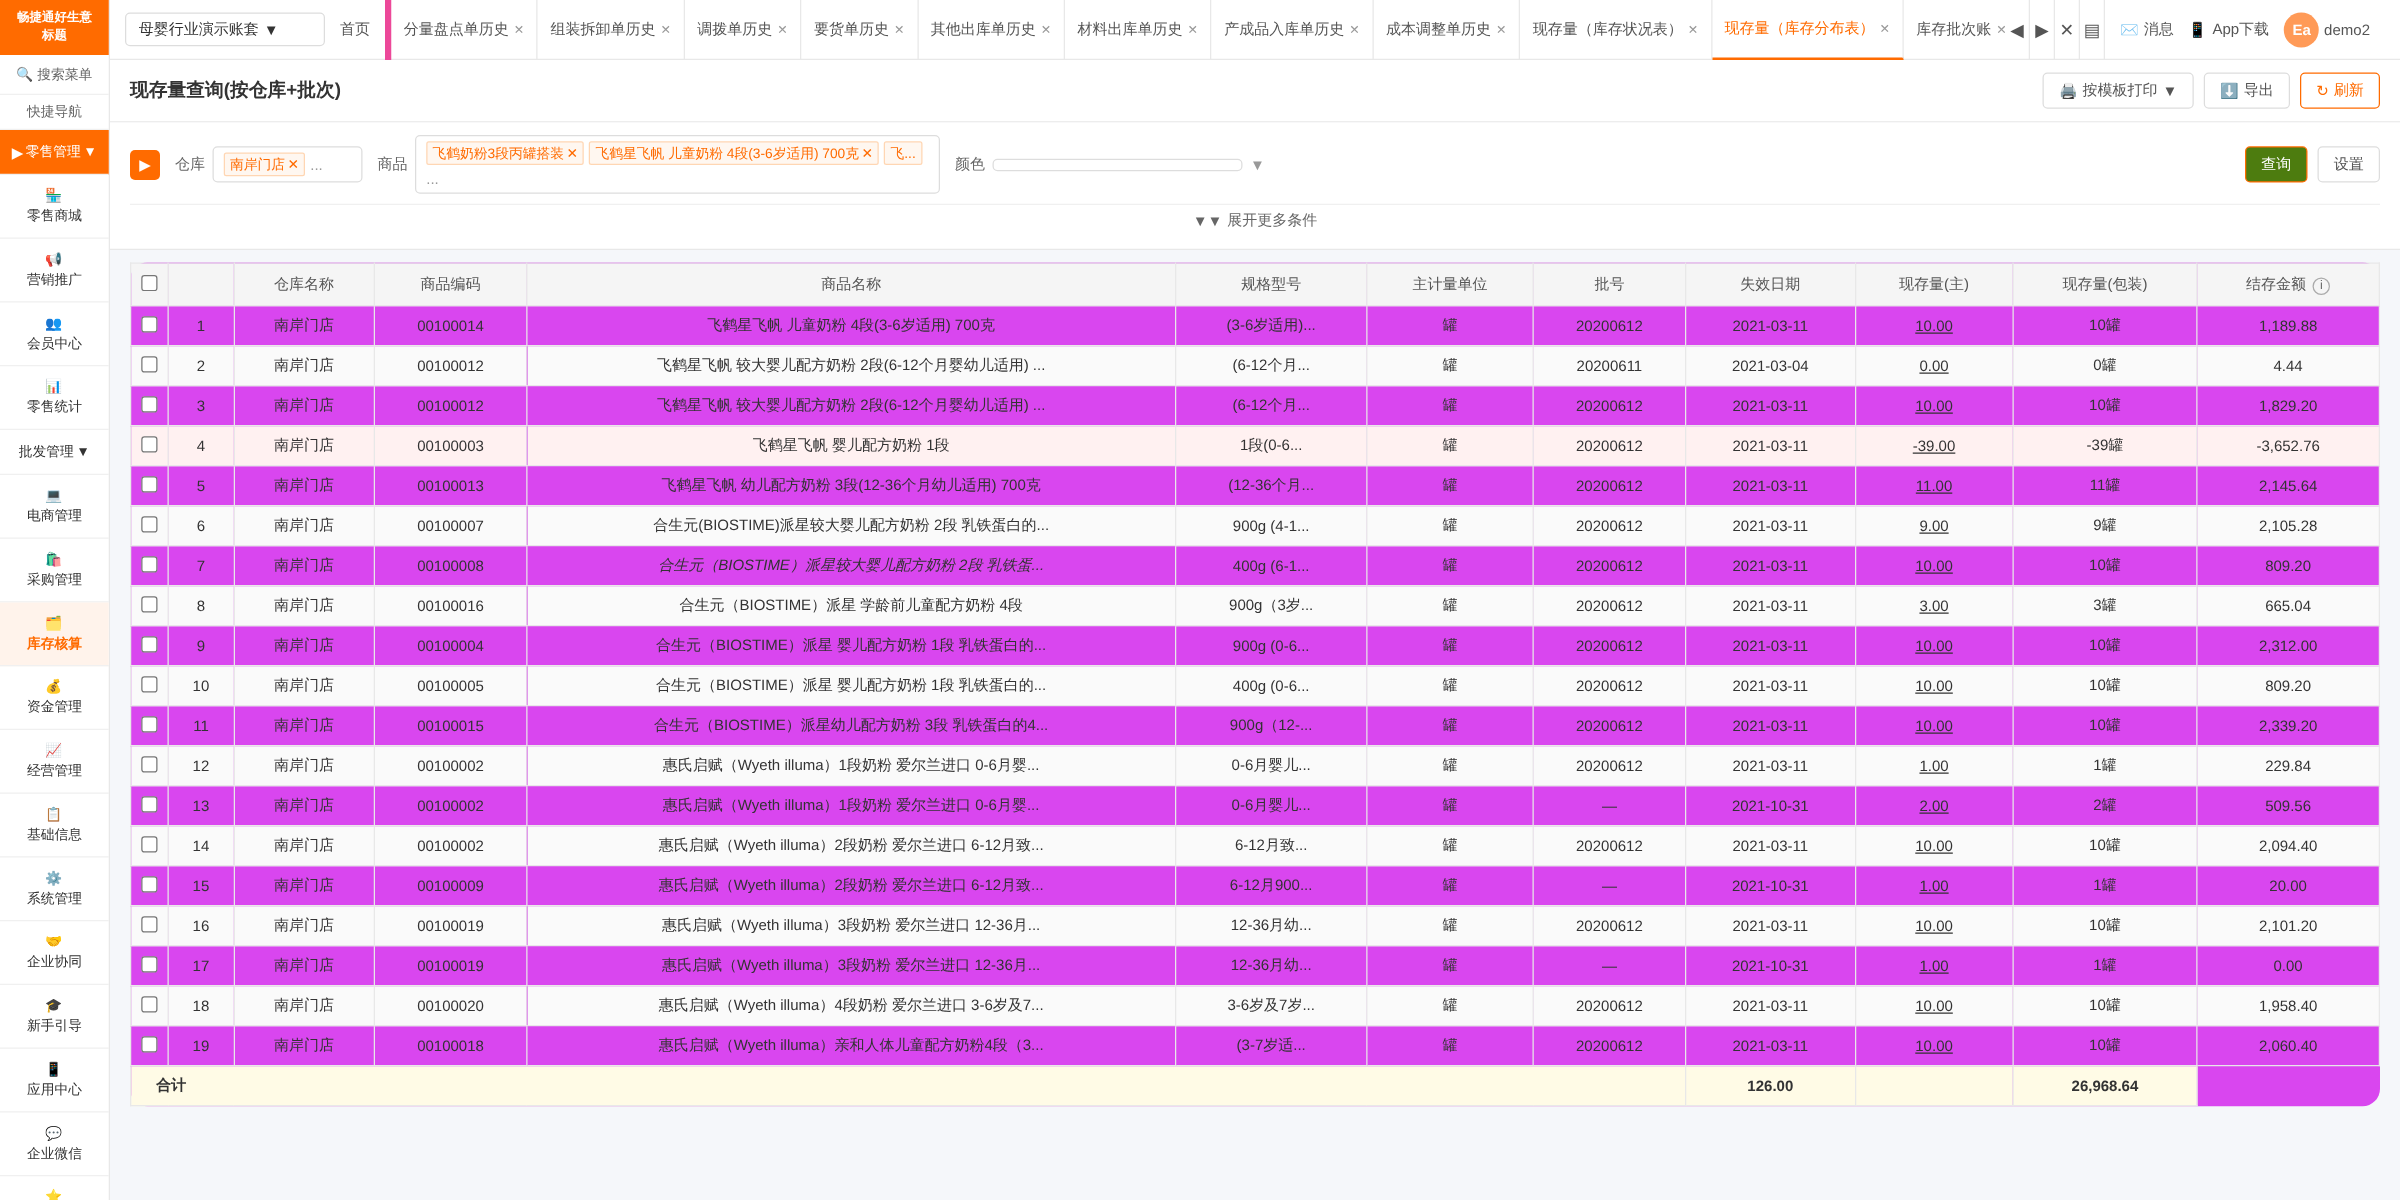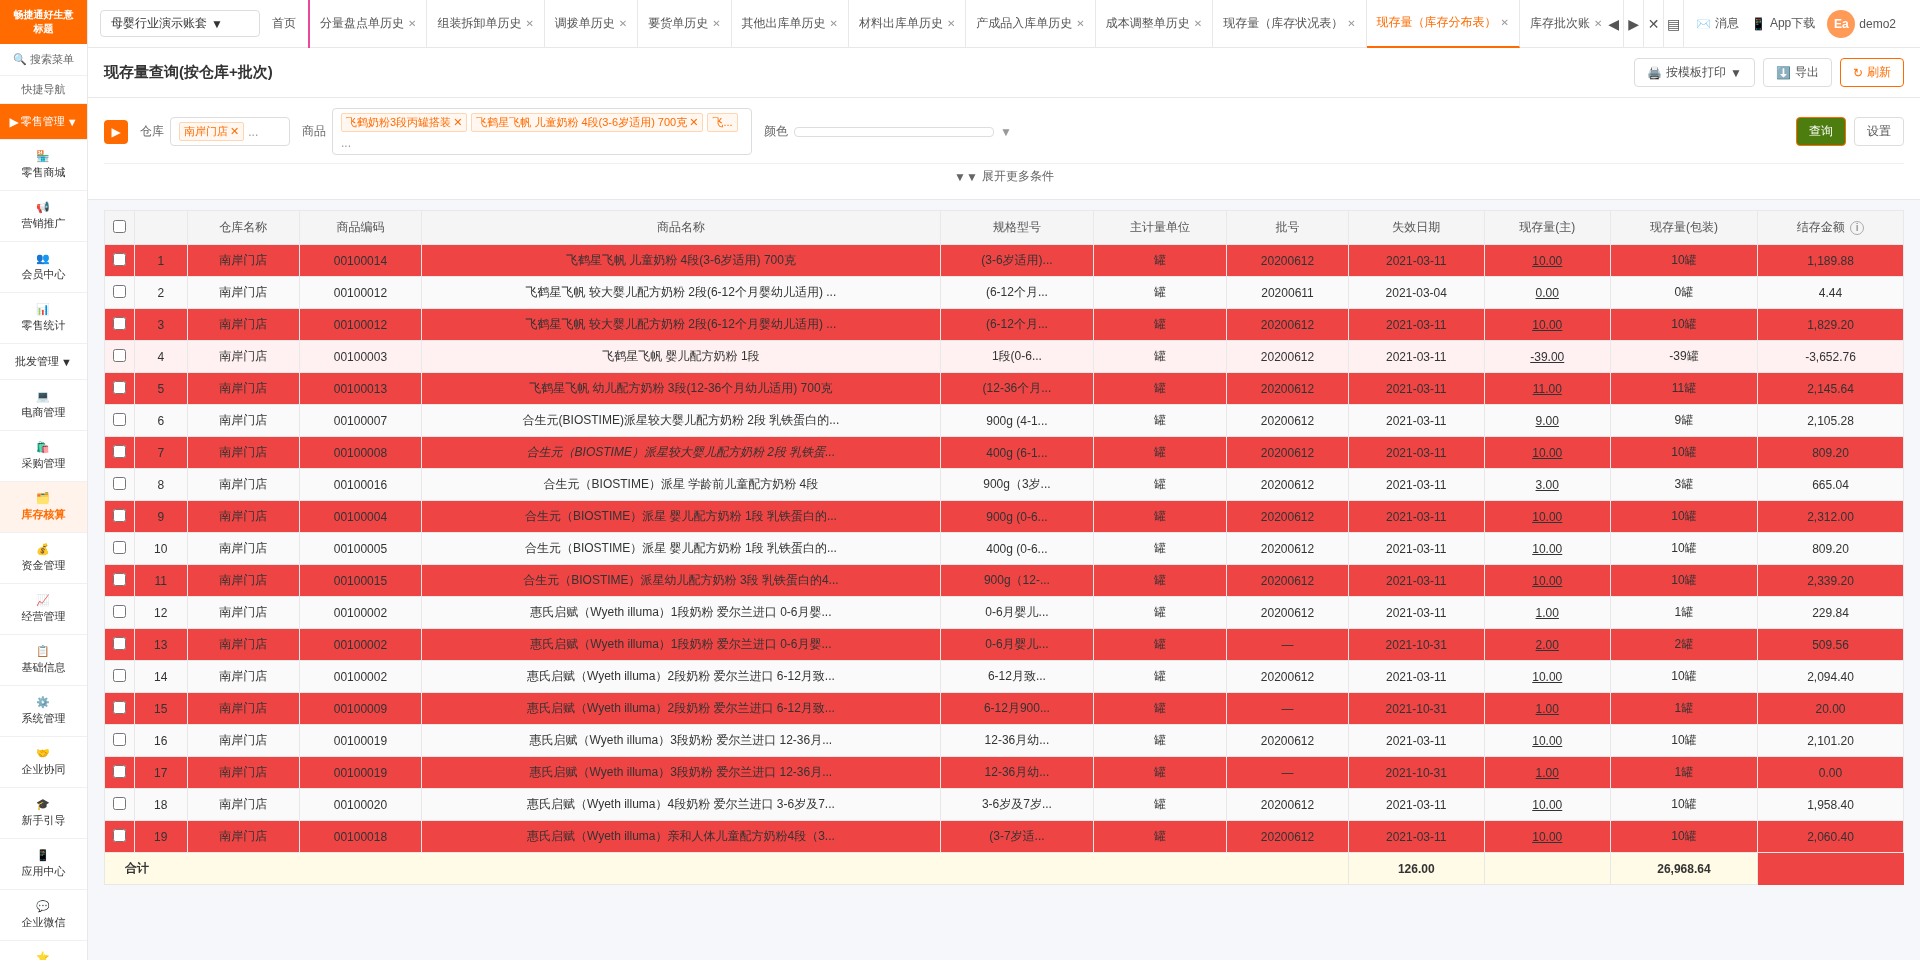--- a/index.html
+++ b/index.html
@@ -15,21 +15,21 @@
 
     
     .main { flex: 1; display: flex; flex-direction: column; overflow: hidden; }
 
     
     .topnav { background: #fff; border-bottom: 1px solid #e8e8e8; height: 48px; display: flex; align-items: center; padding: 0 12px; gap: 0; flex-shrink: 0; }
     .topnav-selector { display: flex; align-items: center; gap: 4px; padding: 4px 10px; border: 1px solid #ddd; border-radius: 4px; cursor: pointer; font-size: 12px; color: #333; min-width: 160px; }
     .tab { display: flex; align-items: center; gap: 4px; padding: 0 10px; height: 48px; font-size: 12px; color: #555; cursor: pointer; border-right: 1px solid #e8e8e8; white-space: nowrap; flex-shrink: 0; }
     .tab.active { color: #ff6b00; border-bottom: 2px solid #ff6b00; }
     .tab .close { color: #999; font-size: 10px; cursor: pointer; }
-    .topnav-home { padding: 0 12px; height: 48px; display: flex; align-items: center; font-size: 12px; color: #555; cursor: pointer; border-right: 2px solid #ec4899; flex-shrink: 0; }
+    .topnav-home { padding: 0 12px; height: 48px; display: flex; align-items: center; font-size: 12px; color: #555; cursor: pointer; border-right: 5px solid #ec4899; flex-shrink: 0; }
     .topnav-right { display: flex; align-items: center; gap: 12px; padding: 0 12px; margin-left: auto; flex-shrink: 0; }
     .topnav-right .btn-icon { display: flex; align-items: center; gap: 4px; font-size: 12px; color: #555; cursor: pointer; }
     .tab-nav-btn { width: 20px; height: 48px; display: flex; align-items: center; justify-content: center; cursor: pointer; color: #555; font-size: 14px; flex-shrink: 0; border-right: 1px solid #e8e8e8; }
 
     
     .content { flex: 1; display: flex; flex-direction: column; overflow: hidden; background: #f5f7fa; }
 
     
     .page-header { background: #fff; padding: 10px 16px; display: flex; align-items: center; justify-content: space-between; border-bottom: 1px solid #e8e8e8; flex-shrink: 0; }
     .page-title { font-size: 15px; font-weight: bold; color: #333; }
@@ -45,21 +45,21 @@
     .filter-label { font-size: 12px; color: #666; white-space: nowrap; }
     .filter-tag-box { display: flex; align-items: center; gap: 4px; min-width: 120px; max-width: 300px; border: 1px solid #ddd; border-radius: 4px; padding: 4px 8px; background: #fff; flex-wrap: wrap; }
     .filter-tag { display: flex; align-items: center; gap: 2px; background: #fff7f0; border: 1px solid #ffd6b3; border-radius: 2px; padding: 1px 4px; font-size: 11px; color: #ff6b00; }
     .filter-tag .remove { cursor: pointer; color: #ff6b00; }
     .filter-dots { color: #999; cursor: pointer; }
     .filter-expand { display: flex; align-items: center; justify-content: center; gap: 4px; padding: 4px 12px; font-size: 12px; color: #666; cursor: pointer; border-top: 1px solid #f0f0f0; margin-top: 8px; }
     .expand-toggle-btn { display: flex; align-items: center; justify-content: center; width: 24px; height: 24px; background: #ff6b00; color: #fff; border-radius: 4px; cursor: pointer; flex-shrink: 0; }
 
     
     .table-wrapper { flex: 1; overflow: auto; padding: 10px 16px; }
-    .data-table { width: 100%; border-collapse: collapse; background: #ef4444; font-size: 12px; }
+    .data-table { width: 100%; border-collapse: collapse; background: #d946ef; font-size: 12px; border-radius: 14px; }
     .data-table thead tr { background: #f5f5f5; }
     .data-table th { padding: 8px 8px; text-align: center; border: 1px solid #e8e8e8; color: #555; font-weight: normal; white-space: nowrap; }
     .data-table td { padding: 7px 8px; border: 1px solid #e8e8e8; text-align: center; color: #333; white-space: nowrap; }
     .data-table tbody tr:nth-child(even) { background: #fafafa; }
     .td-left { text-align: left; }
     .td-link { color: #1890ff; text-decoration: underline; cursor: pointer; }
     .td-red { color: #f5222d; }
     .td-right { text-align: right; }
     .footer-row { background: #fffbe6 !important; font-weight: bold; }
     .footer-row td { border: 1px solid #e8e8e8; }

